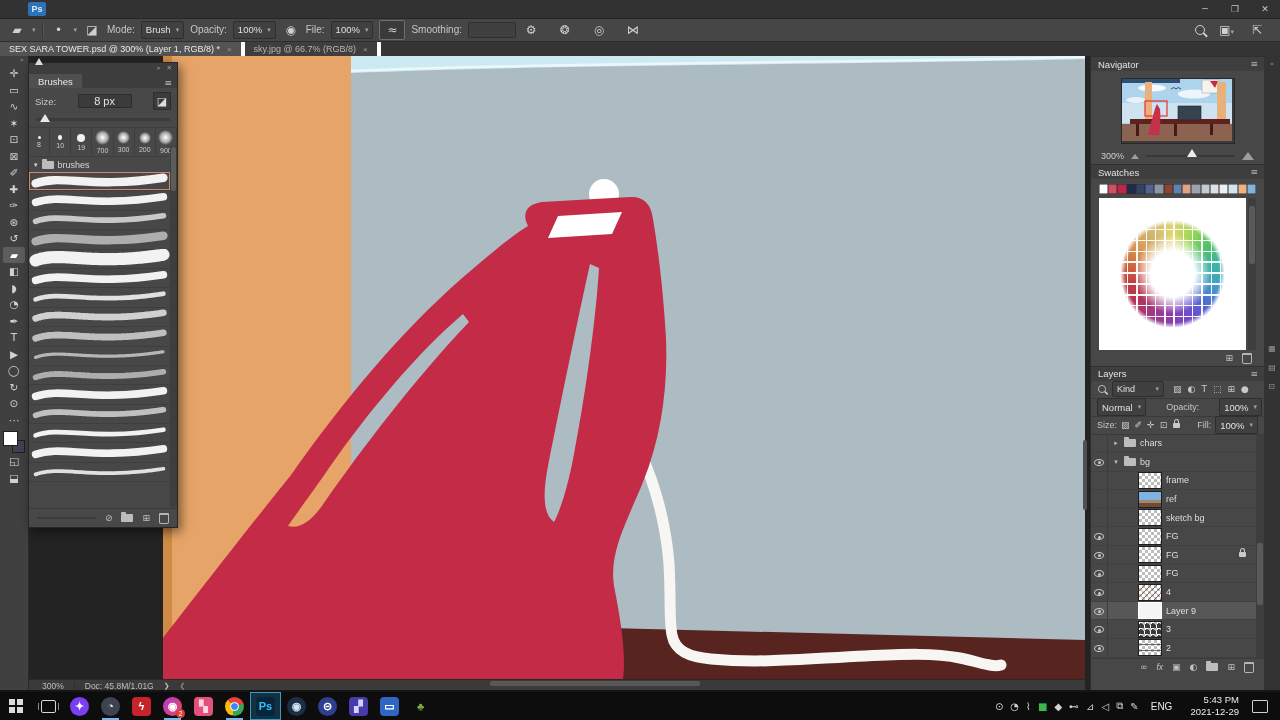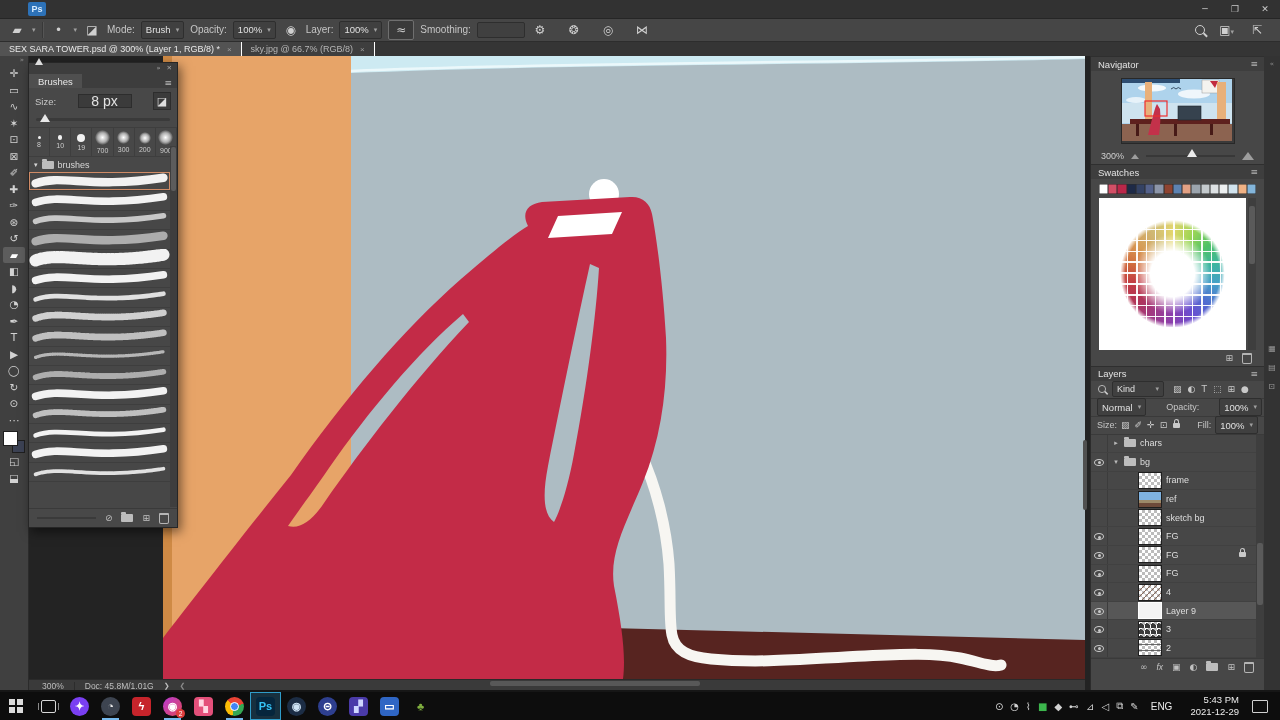--- a/index.html
+++ b/index.html
@@ -27,21 +27,21 @@
   .caret{color:#9f9f9f;font-size:7px}
   .airbrush-on{border:1px solid #6f6f6f;background:#3a3a3a;border-radius:2px;padding:0 3px}
   .smoothbox{width:46px;height:14px;background:#404040;border:1px solid #2e2e2e;border-radius:2px}
   .opt-right{margin-left:auto;display:flex;gap:14px;align-items:center;padding-right:14px}
   .lens{width:8px;height:8px;border:1.5px solid #cfcfcf;border-radius:50%;position:relative;display:inline-block}
   .lens::after{content:'';position:absolute;left:7px;top:8px;width:5px;height:1.5px;background:#cfcfcf;transform:rotate(45deg)}
 
   
   .tabbar{position:absolute;left:0;top:42px;width:1280px;height:14px;background:#353535;display:flex;z-index:38}
   .doctab{height:14px;display:flex;align-items:center;gap:7px;padding:0 9px;background:#3e3e3e;color:#b5b5b5;
-          font-size:9px;border-right:1px solid #ffffff}
+          font-size:9px;border-right:4px solid #ffffff}
   .doctab.active{background:#535353;color:#e9e9e9}
   .tabclose{color:#9b9b9b;font-size:8px}
 
   
   .toolbar{position:absolute;left:0;top:56px;width:28px;height:634px;background:#404040;z-index:30;
            display:flex;flex-direction:column;align-items:center;border-right:1px solid #2b2b2b}
   .tb-collapse{color:#8f8f8f;font-size:7px;height:9px;line-height:9px;align-self:flex-end;padding-right:4px}
   .tool{width:22px;height:16.5px;display:flex;align-items:center;justify-content:center;color:#d2d2d2;font-size:10.5px}
   .tool.sel{background:#5d5d5d;border-radius:2px;color:#fff}
   .fgbg{position:relative;width:22px;height:22px;margin-top:3px}
@@ -61,21 +61,21 @@
   
   .bpanel{position:absolute;left:28px;top:62px;width:150px;height:466px;background:#484848;border:1px solid #262626;
           box-shadow:3px 4px 10px rgba(0,0,0,.5);z-index:32;box-sizing:border-box;display:flex;flex-direction:column}
   .bp-strip{height:10px;background:#3d3d3d;display:flex;justify-content:flex-end;gap:6px;align-items:center;
             padding-right:5px;color:#a8a8a8;font-size:6.5px}
   .bp-tabs{height:15px;background:#3d3d3d;display:flex;align-items:flex-end}
   .bp-tab{background:#4f4f4f;color:#e6e6e6;font-size:9.5px;padding:2px 9px 1px}
   .bp-menu{margin-left:auto;color:#bbb;font-size:9px;padding-right:5px}
   .bp-size{display:flex;align-items:center;gap:5px;padding:4px 6px 1px;font-size:9.5px;color:#c9c9c9}
   .bp-sizeval{width:52px;height:12px;background:#3b3b3b;border:1px solid #2d2d2d;color:#e2e2e2;
-              display:flex;align-items:center;justify-content:center;font-size:14px}
+              display:flex;align-items:center;justify-content:center;font-size:11px}
   .bp-presstog{margin-left:auto;width:16px;height:16px;background:#3b3b3b;border:1px solid #2d2d2d;
                display:flex;align-items:center;justify-content:center;color:#ddd;font-size:11px}
   .bp-slider{position:relative;height:12px;margin:2px 7px 0}
   .bp-track{position:absolute;left:0;right:0;top:5px;height:2.5px;background:#3a3a3a;border-radius:2px}
   .bp-thumb{position:absolute;left:4px;top:1px;width:0;height:0;border-left:5px solid transparent;
             border-right:5px solid transparent;border-bottom:8px solid #e8e8e8}
   .bp-presets{display:flex;border-top:1px solid #3e3e3e;border-bottom:1px solid #3e3e3e;margin-top:2px}
   .bp-preset{width:20.5px;height:28px;border-right:1px solid #3e3e3e;display:flex;flex-direction:column;
              align-items:center;justify-content:center;gap:2px}
   .bp-dot{border-radius:50%}
@@ -216,21 +216,21 @@
   <span class="combo">
       <span>Brush</span>
       <span class="caret g">▾</span>
     </span>
   <span class="olabel">Opacity:</span>
   <span class="combo">
       <span>100%</span>
       <span class="caret g">▾</span>
     </span>
   <span class="obtn g">◉</span>
-  <span class="olabel">Layer:</span>
+  <span class="olabel">File:</span>
   <span class="combo">
       <span>100%</span>
       <span class="caret g">▾</span>
     </span>
   <span class="obtn g airbrush-on">≈</span>
   <span class="olabel">Smoothing:</span>
   <span class="smoothbox"></span>
   <span class="obtn g">⚙</span>
   <span class="obtn g" style="margin-left:10px">❂</span>
   <span class="obtn g" style="margin-left:10px">◎</span>

